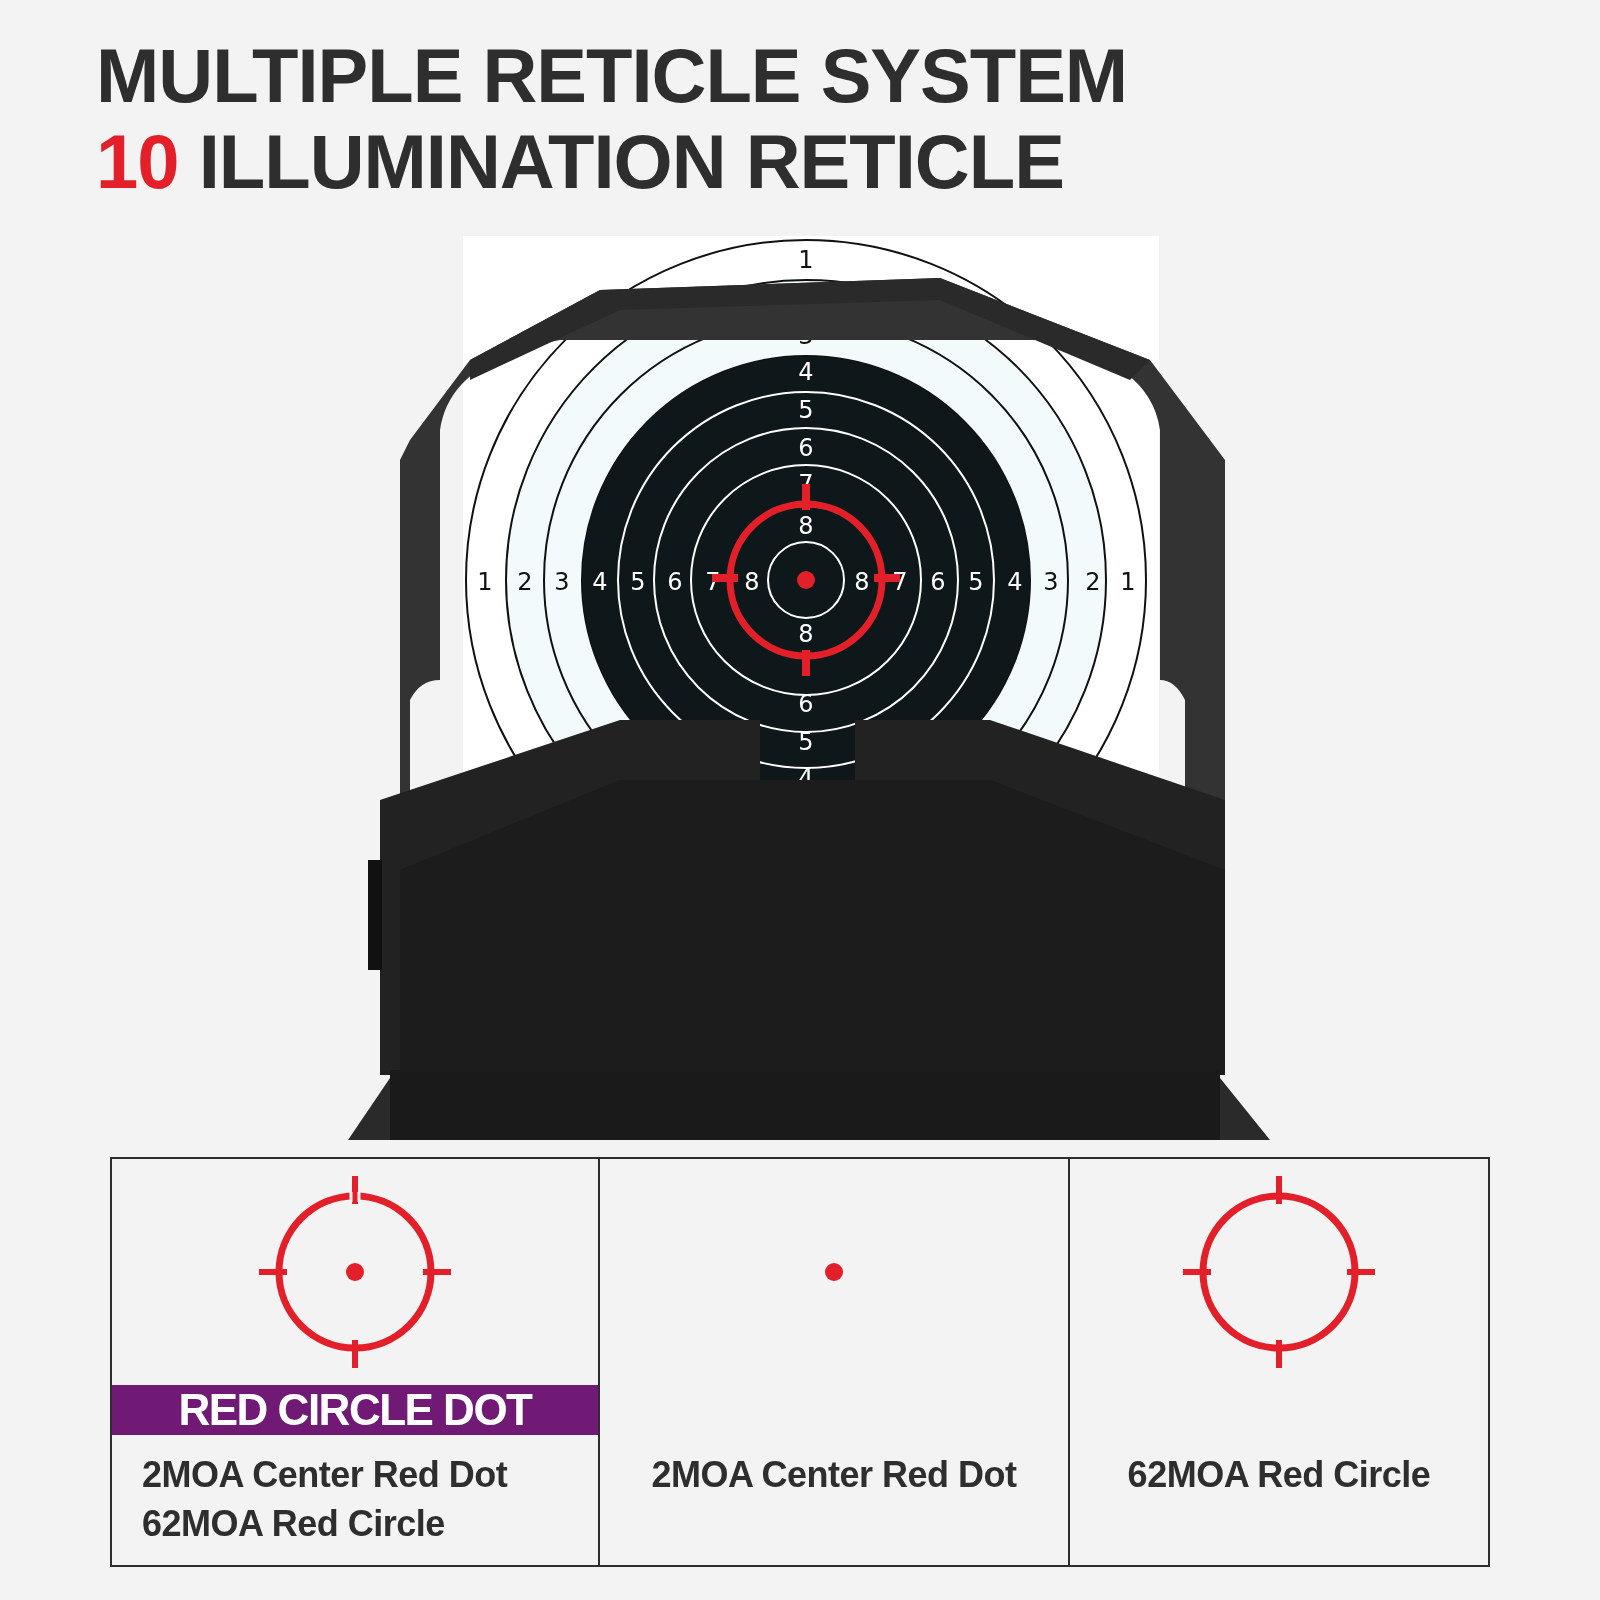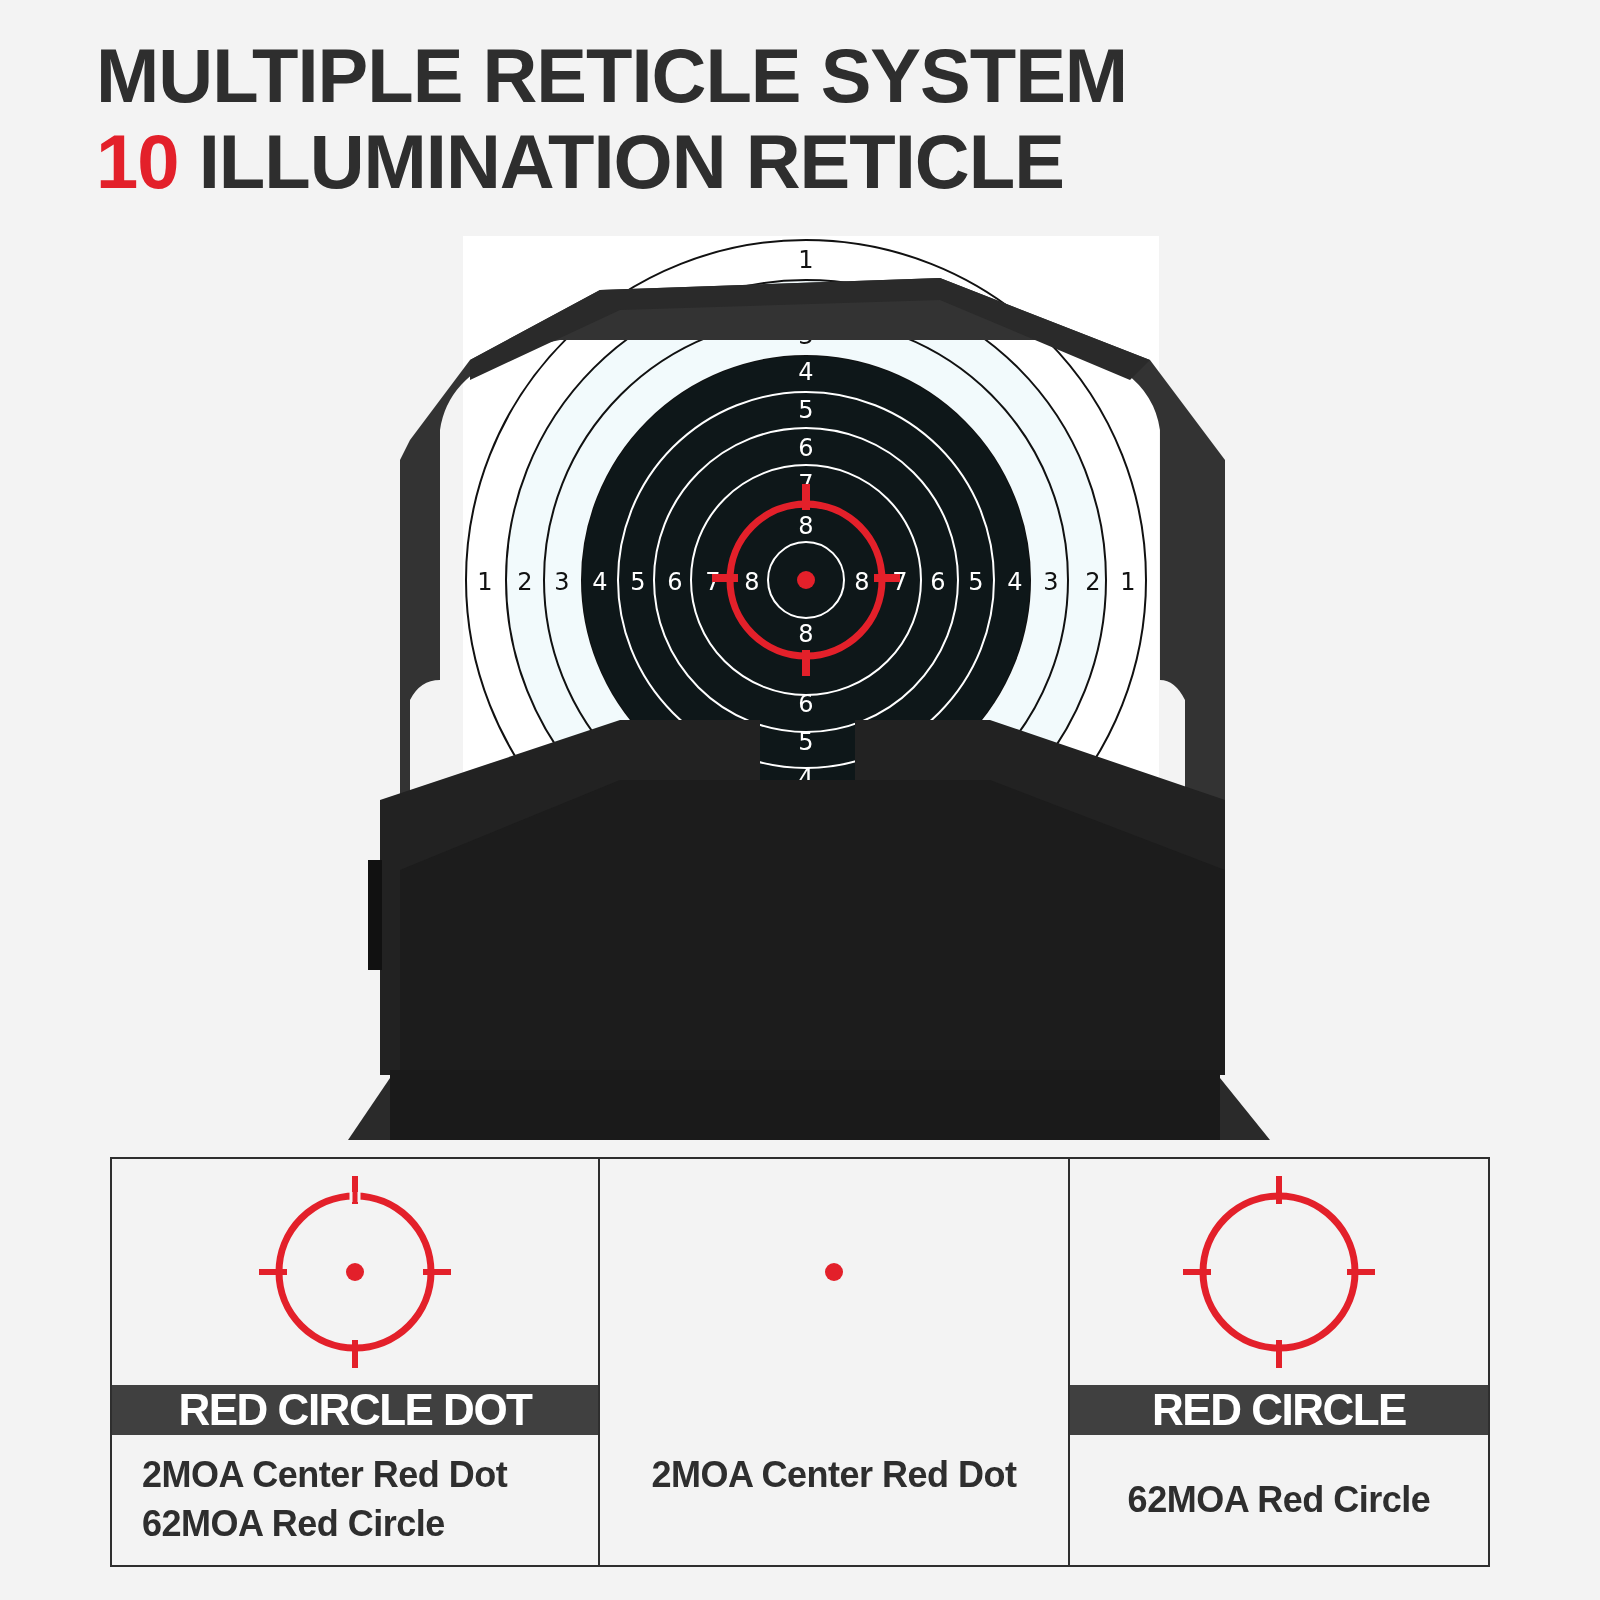--- a/index.html
+++ b/index.html
@@ -7,21 +7,21 @@
   .title{position:absolute;left:96px;font-weight:bold;font-size:76px;color:#2e2e2e;letter-spacing:-1px;line-height:1;text-align:center;}
   .t1{top:38px;}
   .t2{top:124px;}
   .t2 .accent{color:#e3202a;}
   .hero{position:absolute;left:0;top:230px;width:1600px;height:910px;}
   .table{position:absolute;left:110px;top:1157px;width:1380px;height:410px;border:2px solid #2e2e2e;box-sizing:border-box;display:flex;}
   .col{position:relative;border-right:2px solid #2e2e2e;box-sizing:border-box;display:flex;flex-direction:column;}
   .col:last-child{border-right:none;}
   .c1{width:488px;} .c2{width:470px;} .c3{flex:1;}
   .icon-cell{height:226px;display:flex;align-items:center;justify-content:center;}
-  .label{height:50px;background:#404040;color:#fff;font-weight:bold;font-size:44px;display:flex;align-items:center;justify-content:center;letter-spacing:-1.5px;}
+  .label{height:50px;background:#701a75;color:#fff;font-weight:bold;font-size:44px;display:flex;align-items:center;justify-content:center;letter-spacing:-1.5px;}
   .desc{flex:1;display:flex;flex-direction:column;justify-content:center;padding:0 30px;font-weight:bold;font-size:36px;color:#2e2e2e;line-height:1.35;letter-spacing:-0.5px;}
   .c2 .desc,.c3 .desc{align-items:center;}
 </style>
 </head>
 <body>
 
 <div class="title t1">MULTIPLE RETICLE SYSTEM</div>
 <div class="title t2"><span class="accent">10</span><span> ILLUMINATION RETICLE</span></div>
 
 <svg class="hero" viewBox="0 230 1600 910" width="1600" height="910">
@@ -140,18 +140,17 @@
       <svg width="200" height="200" viewBox="-100 -100 200 200">
         <circle r="76" fill="none" stroke="#e3202a" stroke-width="7"></circle>
         <g stroke="#e3202a" stroke-width="6">
           <line x1="0" y1="-96" x2="0" y2="-68"></line>
             <line x1="0" y1="68" x2="0" y2="96"></line>
           <line x1="-96" y1="0" x2="-68" y2="0"></line>
             <line x1="68" y1="0" x2="96" y2="0"></line>
         </g>
       </svg>
     </div>
-    <div class="label">RED CIRCLE</div>
     <div class="desc">
       <div>62MOA Red Circle</div>
     </div>
   </div>
 </div>
 
 </body></html>

